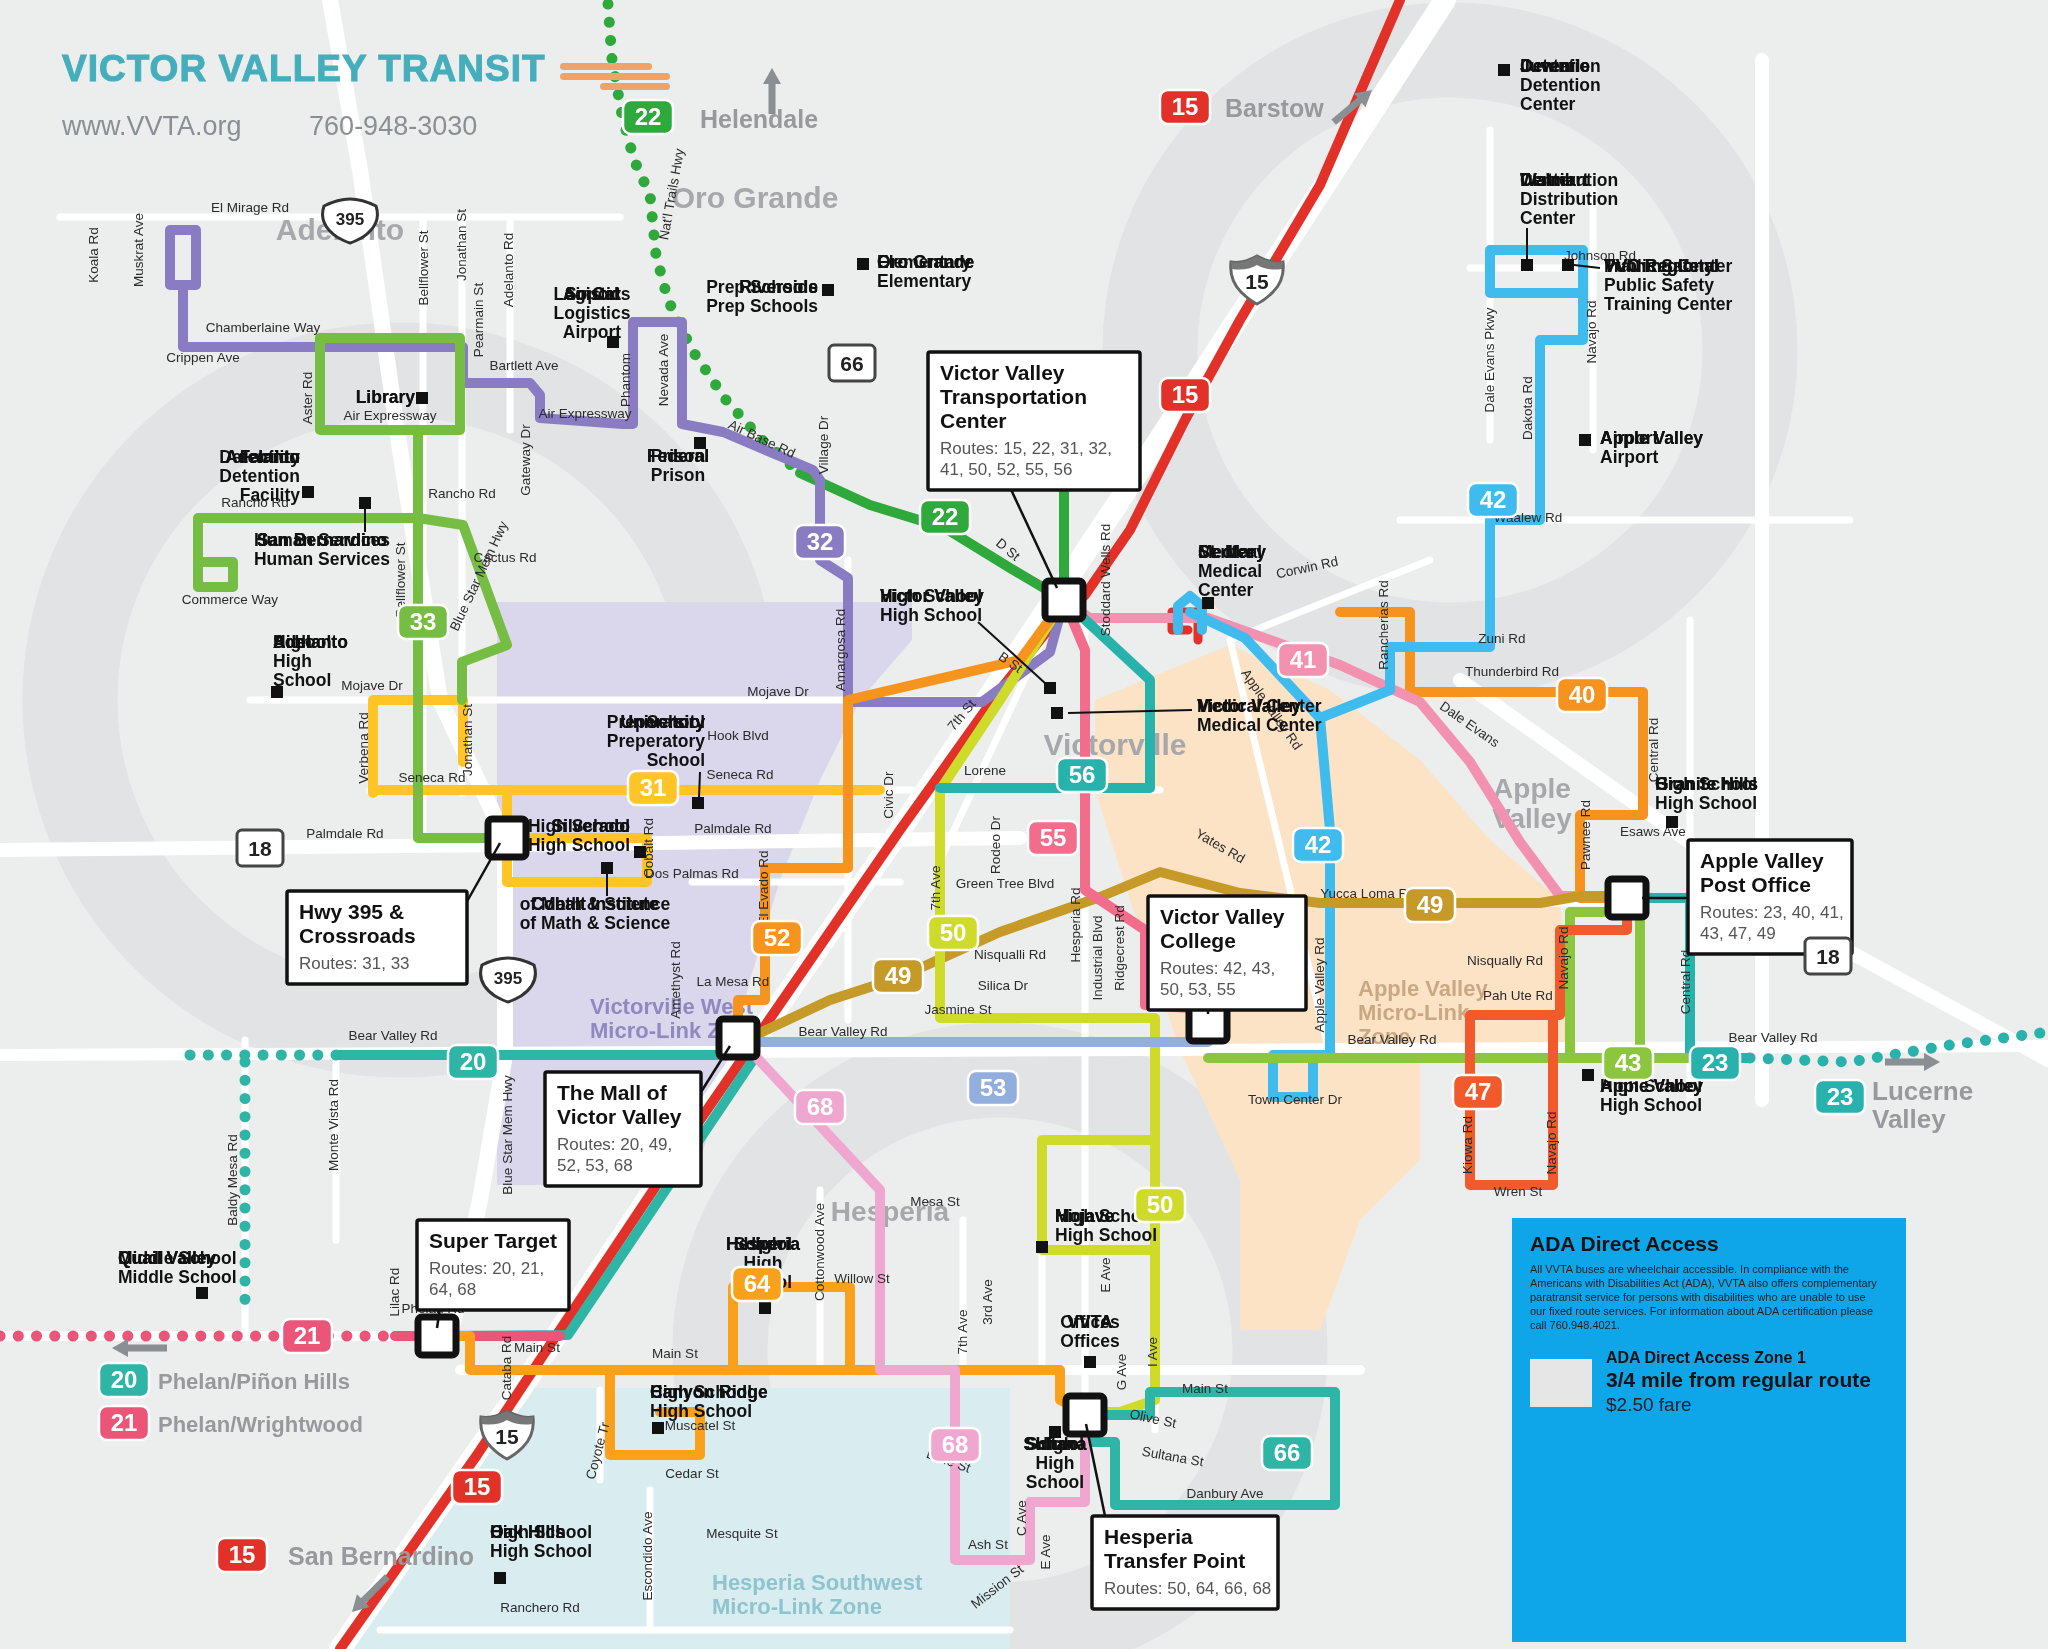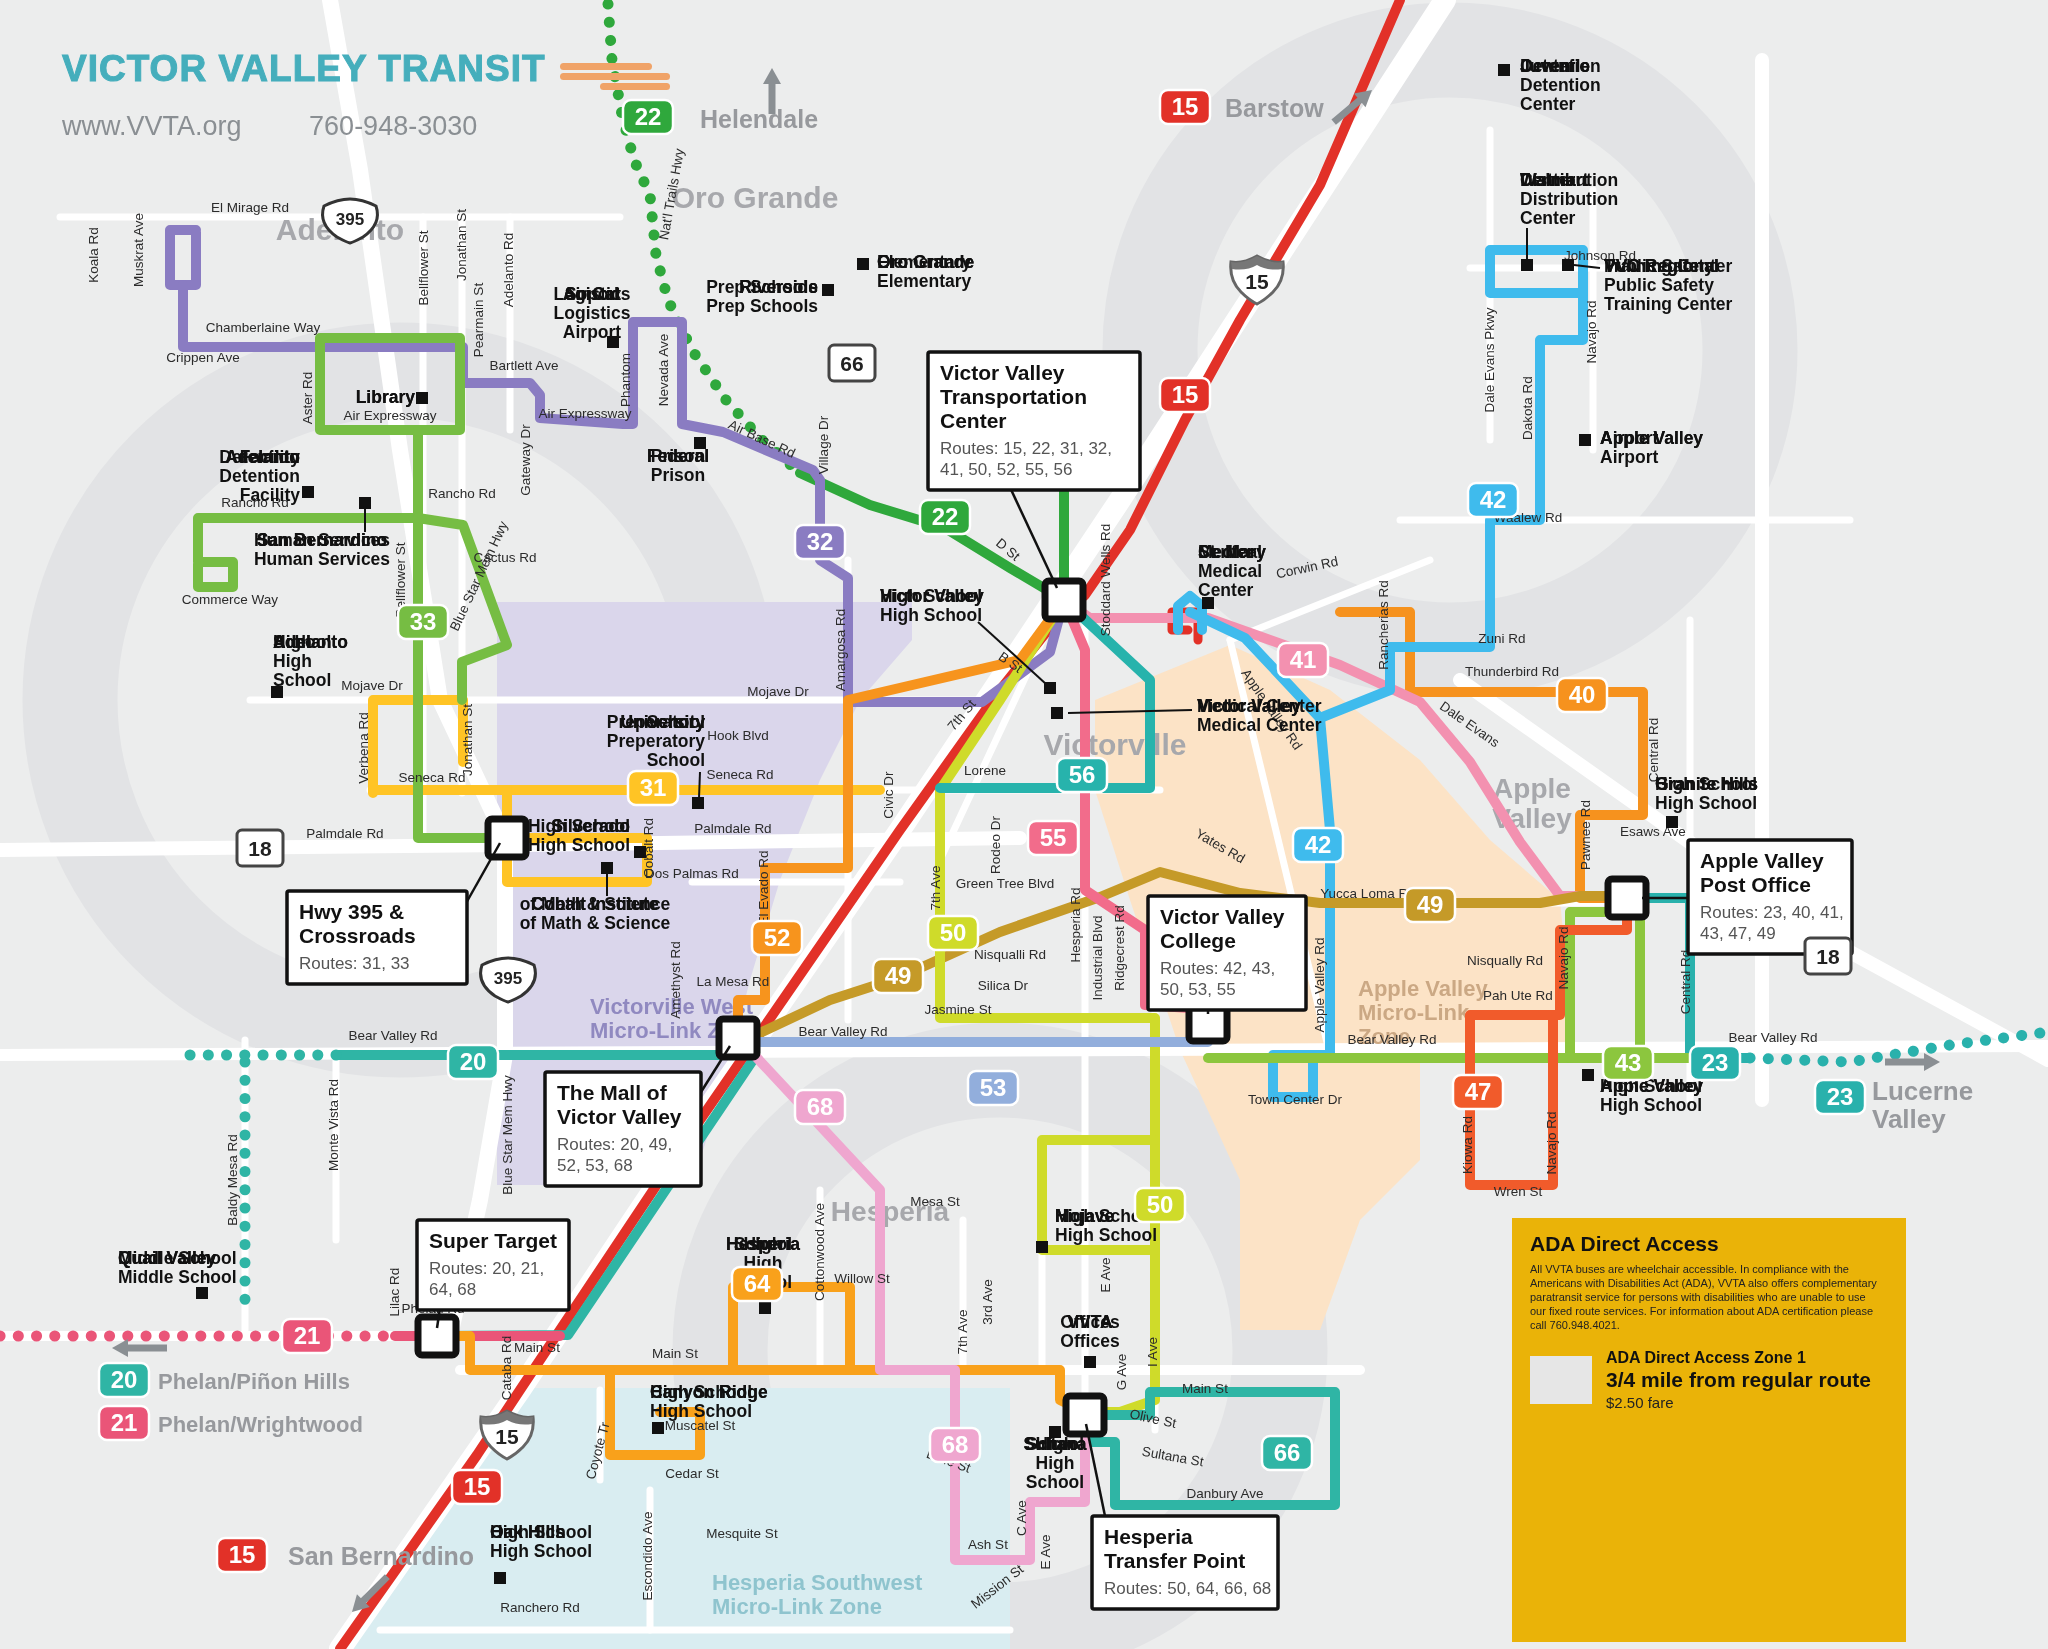--- a/index.html
+++ b/index.html
@@ -8,28 +8,28 @@
   #map-wrap{position:absolute;inset:0;}
   svg{position:absolute;left:0;top:0;}
   #header{position:absolute;left:62px;top:48px;z-index:5;}
   #logo{font-size:37px;font-weight:900;letter-spacing:1px;color:#45AEBC;
         -webkit-text-stroke:1px #45AEBC;}
   .speed{display:inline-block;vertical-align:middle;margin-left:14px;}
   .speed div{height:7px;background:#F0A368;border-radius:4px;margin:3px 0;}
   #contact{margin-top:18px;font-size:27px;font-weight:normal;color:#8A8F93;}
   #contact span{margin-right:60px;}
   #ada-panel{position:absolute;left:1512px;top:1218px;width:394px;height:424px;
-             background:#eab308;z-index:4;padding:14px 18px;box-sizing:border-box;}
+             background:#0ea5e9;z-index:4;padding:14px 18px;box-sizing:border-box;}
   #ada-title{font-weight:bold;font-size:21px;color:#111;margin-bottom:6px;}
   #ada-body{font-size:11px;color:#222;line-height:1.28;width:350px;}
   .ada-row{display:flex;align-items:center;margin-top:17px;}
   .ada-swatch{width:62px;height:48px;margin-right:14px;flex:0 0 auto;}
   .ada-zt{font-weight:bold;font-size:16px;color:#111;line-height:1.15;}
   .ada-zd{font-weight:bold;font-size:21px;color:#111;line-height:1.15;}
-  .ada-zf{font-size:15px;color:#222;margin-top:2px;}
+  .ada-zf{font-size:19px;color:#222;margin-top:2px;}
 </style>
 </head>
 <body>
 
 <div id="map-wrap">
   <svg id="map-svg" width="2048" height="1649" viewBox="0 0 2048 1649">
       <circle cx="400" cy="700" r="330" fill="none" stroke="#E2E3E5" stroke-width="95"></circle>
       <circle cx="1450" cy="350" r="300" fill="none" stroke="#E2E3E5" stroke-width="95"></circle>
       <circle cx="1000" cy="1350" r="280" fill="none" stroke="#E2E3E5" stroke-width="95"></circle>
       <polygon points="497,602 912,602 912,640 860,700 820,780 780,880 750,980 722,1090 692,1185 497,1185" fill="#DAD6EB"></polygon>

